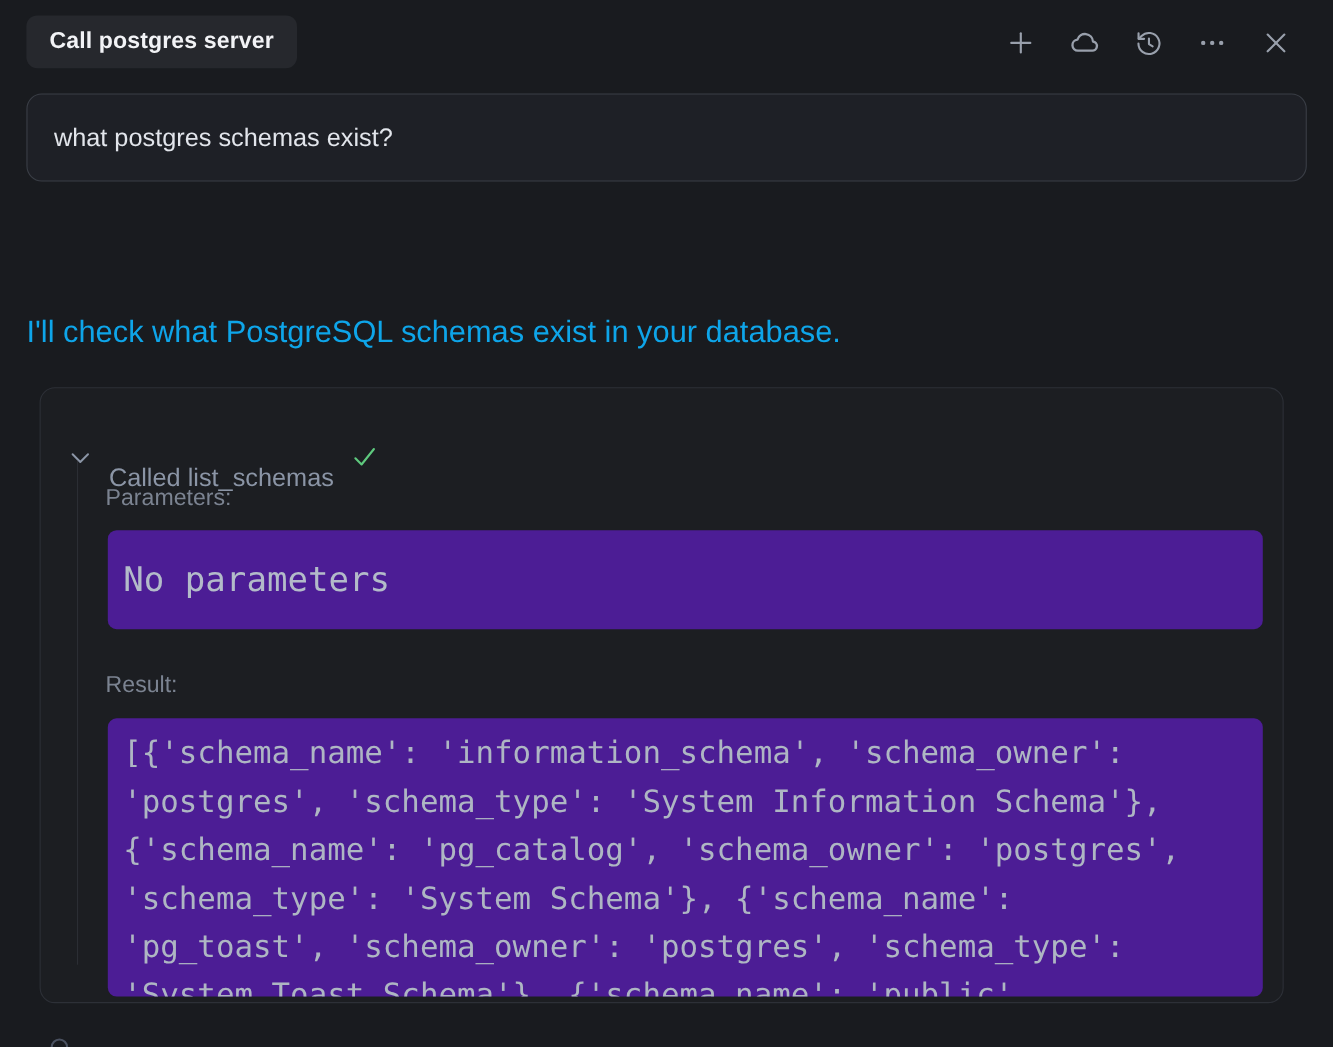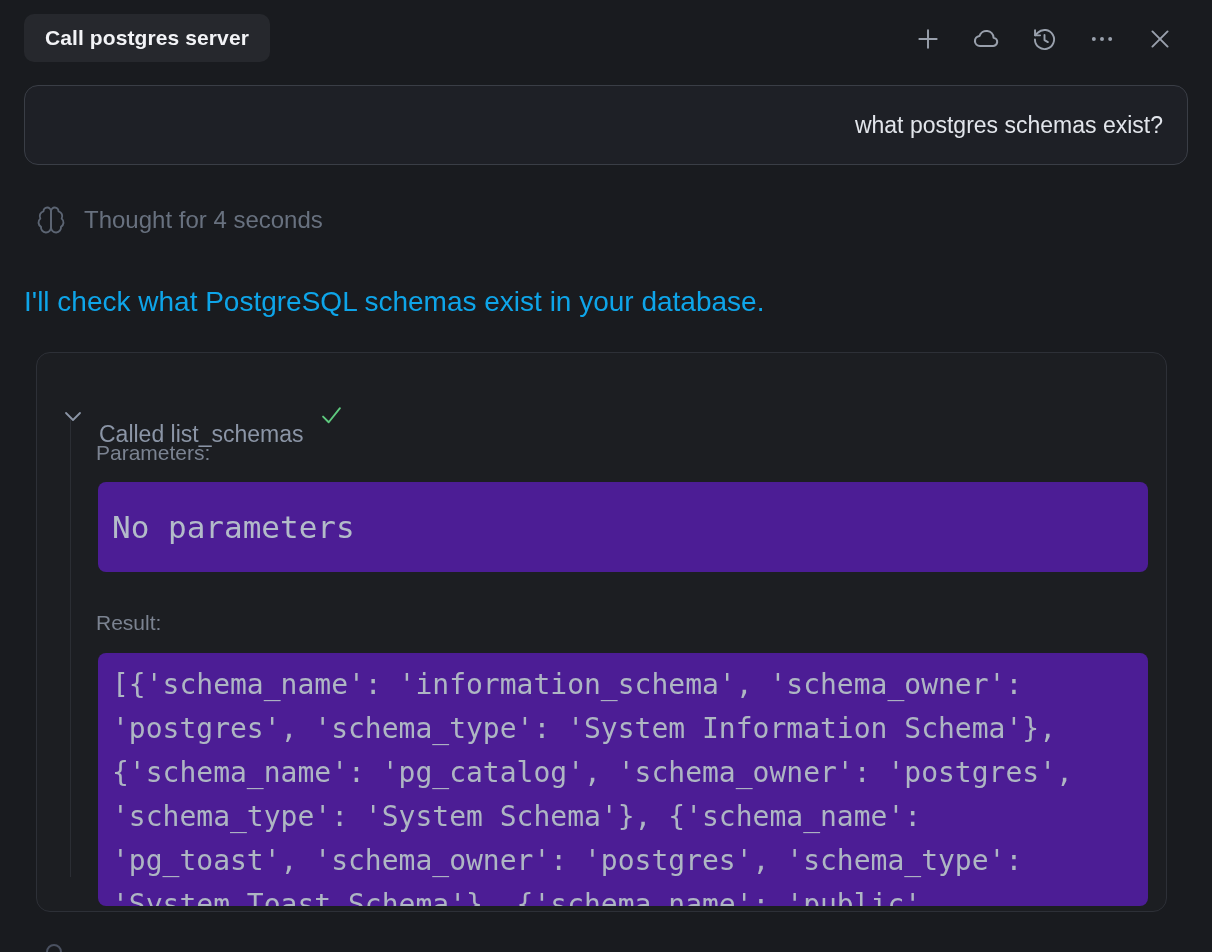--- a/index.html
+++ b/index.html
@@ -51,21 +51,20 @@
     left: 24px; top: 85px;
     width: 1164px; height: 80px;
     background: #1e2026;
     border: 1px solid #3a3e46;
     border-radius: 14px;
     display: flex;
     align-items: center;
     padding: 0 24px;
     color: #e2e5eb;
     font-size: 23px;
-    justify-content: flex-end;
   }
 
   
   .thought-row {
     position: absolute;
     left: 36px; top: 205px;
     display: flex;
     align-items: center;
     gap: 18px;
     color: #68717f;
@@ -202,30 +201,20 @@
         <line x1="5" y1="5" x2="19" y2="19"></line>
           <line x1="19" y1="5" x2="5" y2="19"></line>
       </svg>
     </span>
   </div>
 
   <div class="user-box">
     <span>what postgres schemas exist?</span>
   </div>
 
-  <div class="thought-row">
-    <span class="brain">
-      <svg width="30" height="30" viewBox="0 0 24 24" fill="none" stroke="currentColor" stroke-width="1.5" stroke-linecap="round" stroke-linejoin="round">
-        <path d="M12 5a3 3 0 1 0-5.997.125 4 4 0 0 0-2.526 5.77 4 4 0 0 0 .556 6.588A4 4 0 1 0 12 18Z"></path>
-        <path d="M12 5a3 3 0 1 1 5.997.125 4 4 0 0 1 2.526 5.77 4 4 0 0 1-.556 6.588A4 4 0 1 1 12 18Z"></path>
-        <path d="M12 5v13"></path>
-      </svg>
-    </span>
-    <span class="thought-label">Thought for 4 seconds</span>
-  </div>
 
   <div class="assistant-msg">I'll check what PostgreSQL schemas exist in your database.</div>
 
   <div class="tool-card">
 
     <div class="tool-header">
       <span class="chevron">
         <svg width="24" height="24" viewBox="0 0 24 24" fill="none" stroke="currentColor" stroke-width="1.8" stroke-linecap="round" stroke-linejoin="round">
           <polyline points="5,9 12,16 19,9"></polyline>
         </svg>

